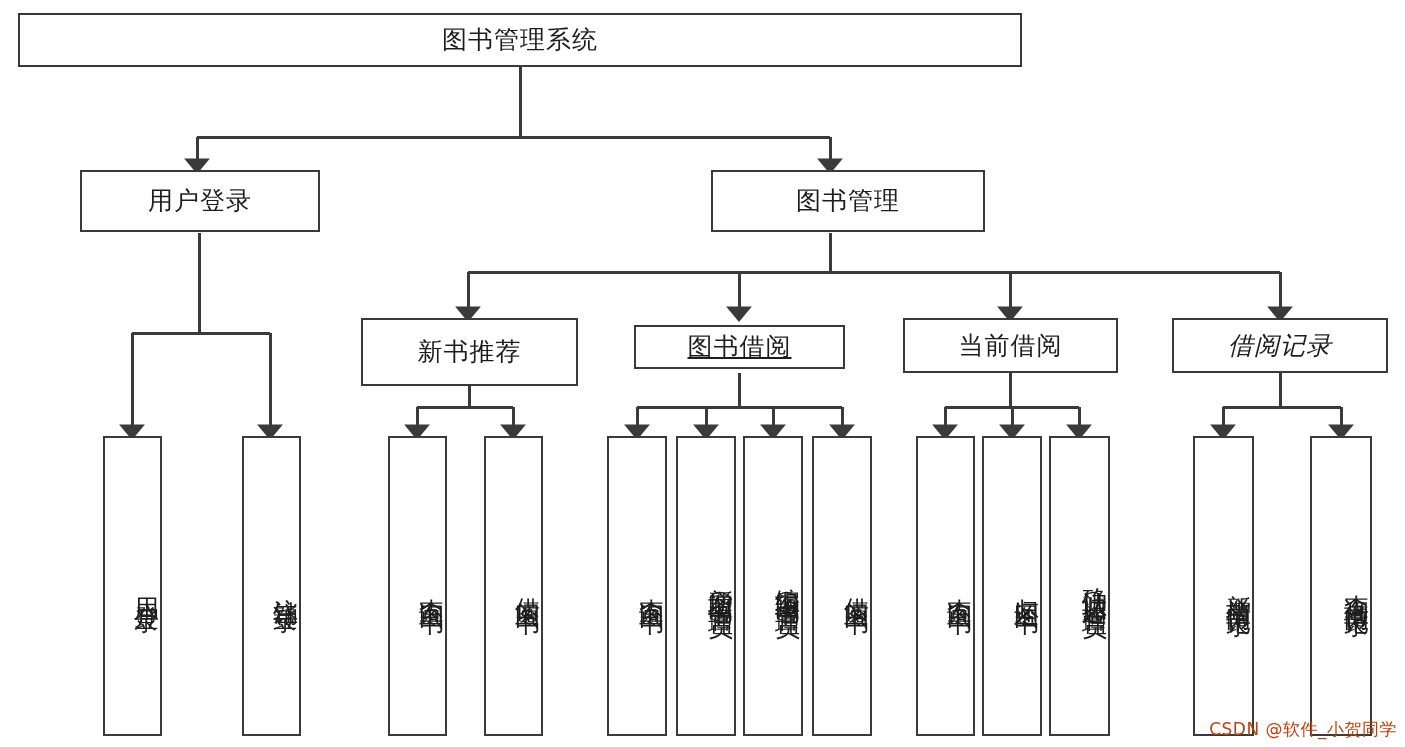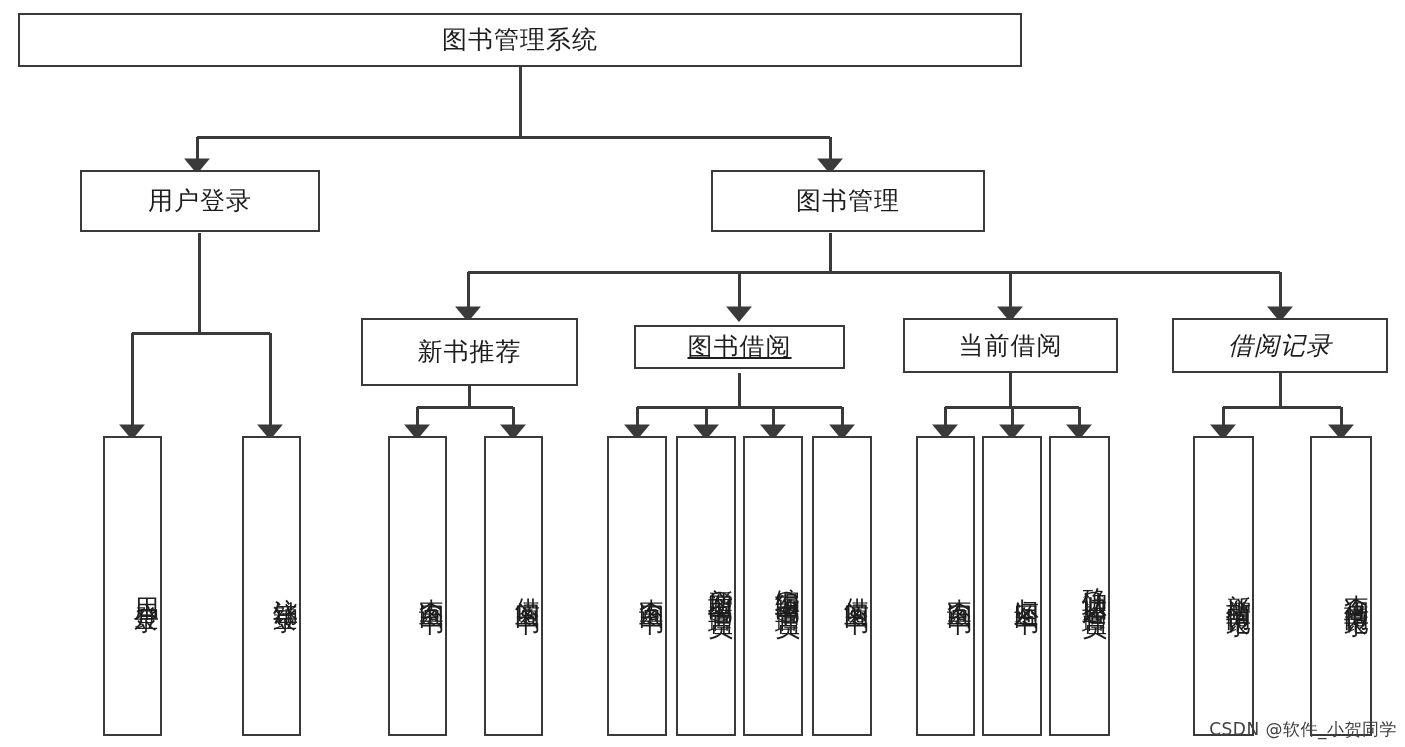--- a/index.html
+++ b/index.html
@@ -53,21 +53,21 @@
     align-items: flex-start;
     justify-content: center;
     text-align: center;
     overflow: hidden;
   }
   .watermark {
     position: absolute;
     right: 8px;
     bottom: 6px;
     font-size: 17px;
-    color: #404040;
+    color: #c2410c;
     letter-spacing: 0.5px;
     white-space: nowrap;
     user-select: none;
   }
 </style>
 </head>
 <body>
 
 <div id="diagram-root">
 

